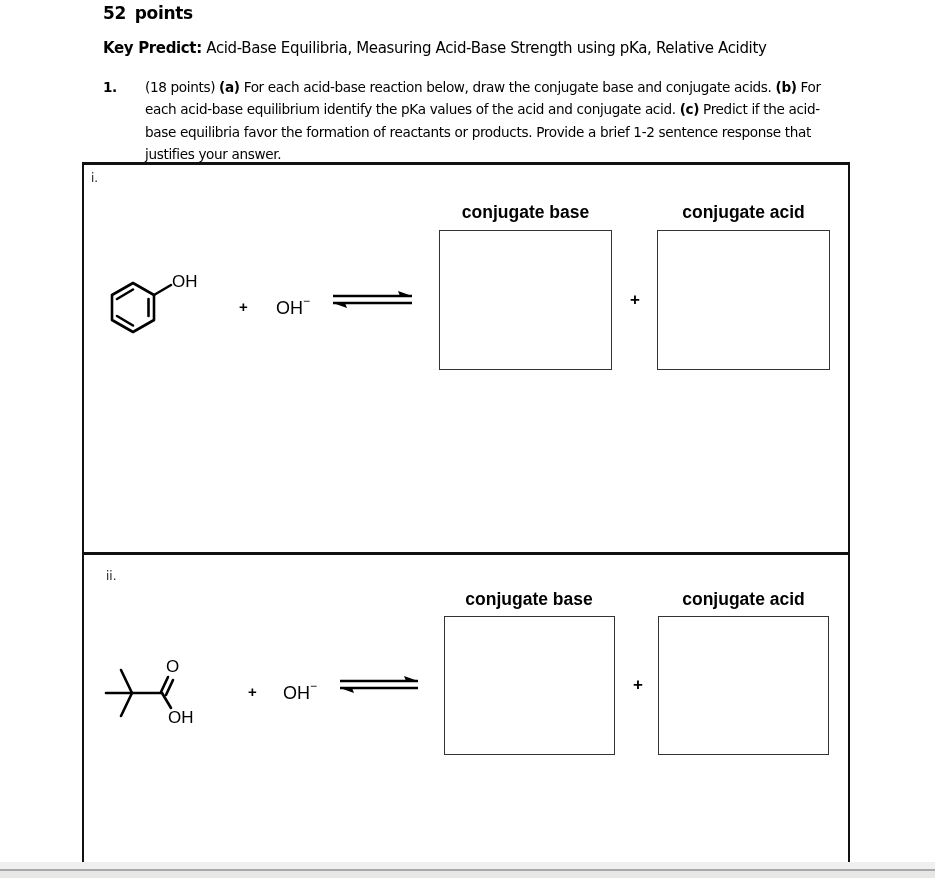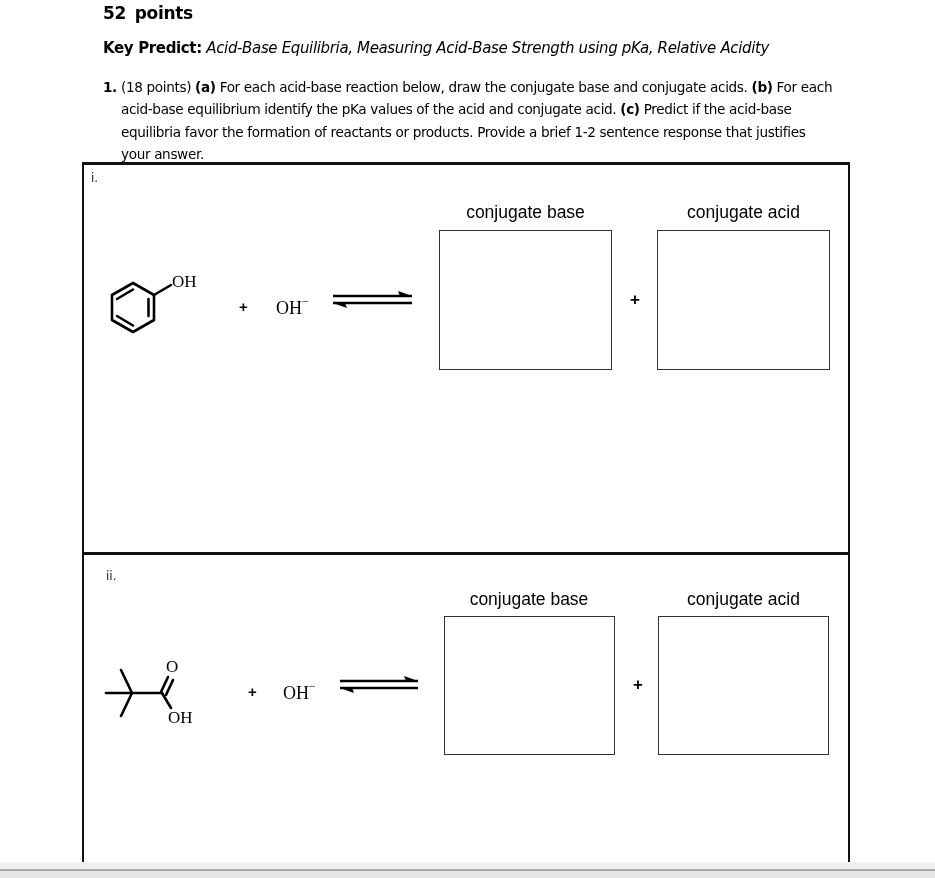--- a/index.html
+++ b/index.html
@@ -14,63 +14,63 @@
       left: 103px; top: 3px; font-size: 17px; font-weight: bold;
       font-family: "DejaVu Sans", sans-serif; letter-spacing: -0.3px;
       word-spacing: 3px;
     }
     #key-topics {
       left: 103px; top: 39px; font-size: 15px;
       font-family: "DejaVu Sans", sans-serif; letter-spacing: -0.35px;
       white-space: nowrap;
     }
     #key-topics .kt-label { font-weight: bold; }
-    #key-topics .kt-value { font-style: italic; }
+    #key-topics .kt-value { }
 
     #question-1 {
       left: 103px; top: 76px; width: 730px;
       font-family: "DejaVu Sans", sans-serif; font-size: 13.6px;
       line-height: 22.3px; letter-spacing: -0.35px;
     }
     #question-1 .qnum {
       position: absolute; left: 0; top: 0; font-weight: bold;
     }
-    #question-1 .qbody { margin-left: 18px; }
+    #question-1 .qbody { margin-left: 42px; }
     #question-1 b { font-weight: bold; }
 
     
     #worksheet-table {
       left: 82px; top: 162px; width: 764px; height: 720px;
       border-top: 3px solid #111;
       border-left: 2px solid #111;
       border-right: 2px solid #111;
     }
     #row-divider {
       left: 82px; top: 552px; width: 768px; height: 0;
       border-top: 3px solid #111;
     }
     .row-label {
       font-family: "DejaVu Sans", sans-serif; font-size: 12px; color: #222;
     }
 
     .col-header {
-      font-family: "Liberation Sans", sans-serif; font-weight: normal;
+      font-family: "Liberation Sans", sans-serif; font-weight: bold;
       font-size: 17.5px; text-align: center; white-space: nowrap;
     }
     .answer-box {
       border: 1.5px solid #333; background: #fff; box-sizing: border-box;
     }
     .plus-small {
       font-family: "Liberation Sans", sans-serif; font-weight: bold; font-size: 15px;
     }
     .plus {
       font-family: "Liberation Sans", sans-serif; font-weight: bold; font-size: 17px;
     }
     .reagent {
-      font-family: Liberation Serif, serif; font-size: 18px; white-space: nowrap;
+      font-family: Liberation Sans, sans-serif; font-size: 18px; white-space: nowrap;
     }
     .reagent sup { font-size: 12px; position: relative; top: -2px; }
 
     
     #viewer-bottom {
       left: 0; top: 862px; width: 935px; height: 16px;
       background: #e7e7e6;
     }
     #viewer-bottom .band1 { position: absolute; left: 0; top: 0; width: 100%; height: 7px; background: #efefef; }
     #viewer-bottom .band2 { position: absolute; left: 0; top: 7px; width: 100%; height: 2px; background: #a9a9a9; }

